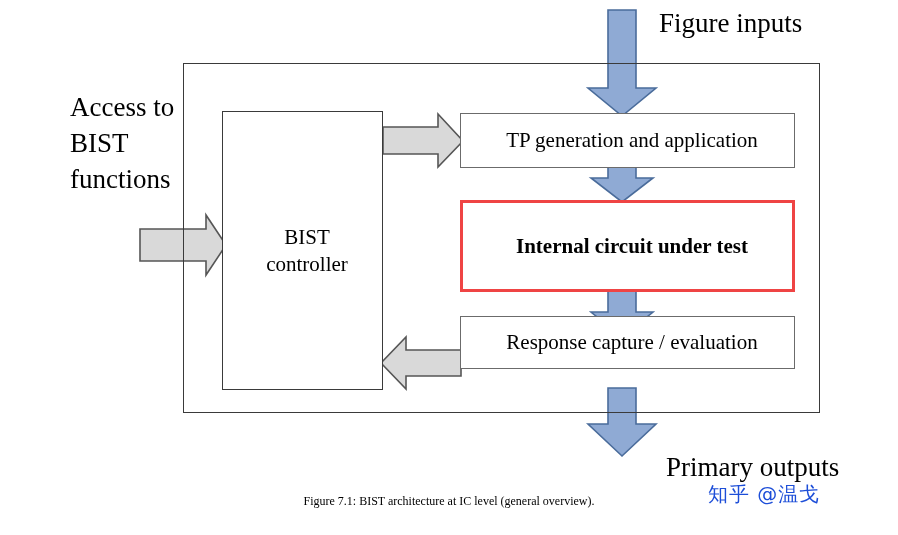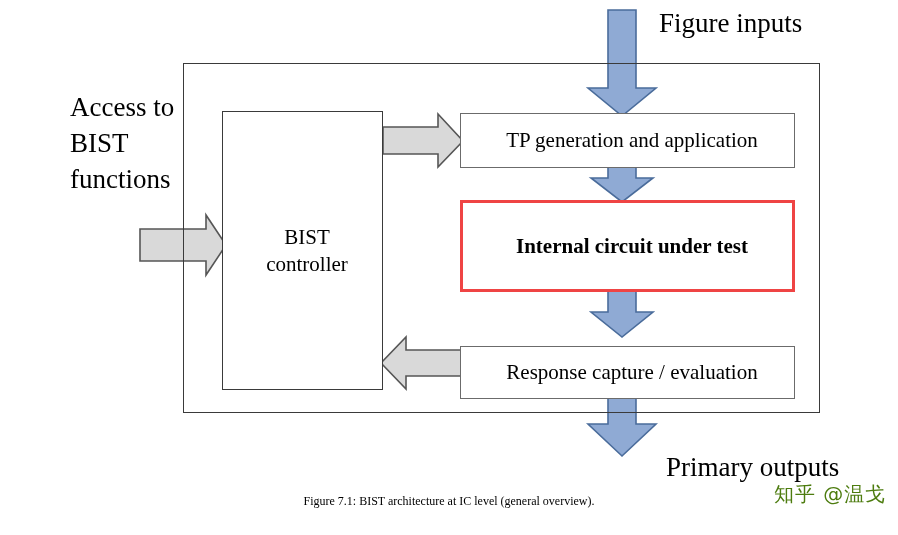--- a/index.html
+++ b/index.html
@@ -56,21 +56,21 @@
     font-size: 21px;
   }
   #internal-circuit-box {
     left: 460px; top: 200px;
     width: 335px; height: 92px;
     border: 3px solid #ef4444;
     font-size: 21px;
     font-weight: bold;
   }
   #response-box {
-    left: 460px; top: 346px;
+    left: 460px; top: 316px;
     width: 335px; height: 53px;
     border: 1.3px solid #6b6b6b;
     font-size: 21px;
   }
 
   
   #access-label {
     left: 26px; top: 90px;
     font-size: 27px;
     line-height: 1.33;
@@ -87,23 +87,23 @@
   }
   #figure-caption {
     left: 0; top: 494px;
     width: 898px;
     text-align: center;
     font-size: 12px;
   }
 
   
   #watermark {
-    left: 774px; top: 481px;
+    left: 708px; top: 481px;
     font-size: 20px;
-    color: #4d7c0f;
+    color: #1d4ed8;
     font-family: "DejaVu Sans", sans-serif;
     letter-spacing: 1px;
     white-space: nowrap;
   }
 
   
   #arrow-layer {
     left: 0; top: 0;
     width: 898px; height: 535px;
     pointer-events: none;

